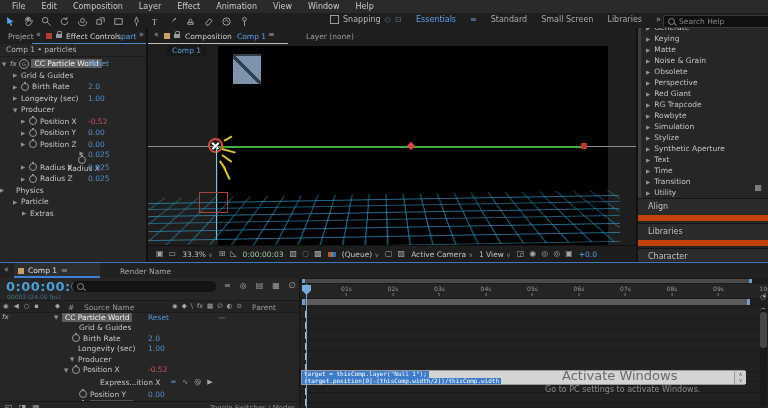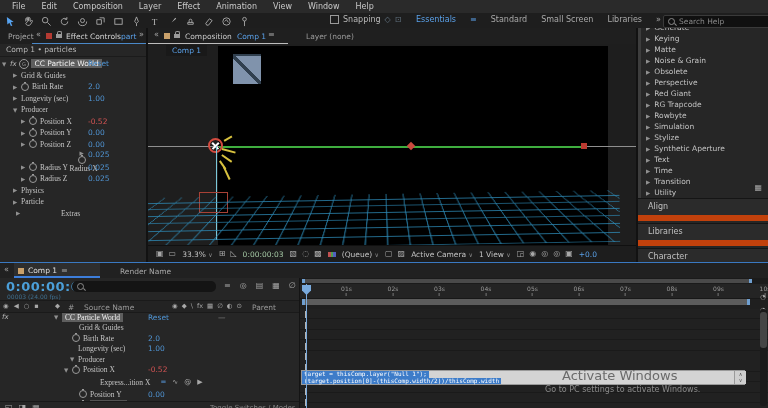--- a/index.html
+++ b/index.html
@@ -36,21 +36,21 @@
   .locky{display:inline-block;width:6px;height:4px;background:#9a9a9a;position:relative;margin-top:3px;}
   .locky::before{content:'';position:absolute;left:1px;top:-3px;width:3px;height:3px;border:1px solid #9a9a9a;border-bottom:none;border-radius:2px 2px 0 0;}
   .underline{position:absolute;height:1px;background:#4a88c8;bottom:0;}
   
   .ec-crumb{position:absolute;left:0;top:16px;right:0;height:12px;background:#262626;border-bottom:1px solid #1b1b1b;line-height:12px;padding-left:6px;color:#b8b8b8;}
   .ec-rows{position:absolute;left:0;top:30px;right:0;}
   .row{height:11.5px;position:relative;display:flex;align-items:center;box-sizing:border-box;}
   .tw{font-size:5.5px;color:#909090;width:8px;flex:none;}
   .sw{width:6px;height:6px;border:1px solid #9a9a9a;border-radius:50%;position:relative;margin-right:3px;flex:none;}
   .sw::before{content:'';position:absolute;left:2px;top:-2px;width:2px;height:1px;background:#9a9a9a;}
-  .lbl{color:#c5c5c5;white-space:nowrap;font-family:Liberation Serif, serif;}
+  .lbl{color:#c5c5c5;white-space:nowrap;}
   .val{position:absolute;left:88px;color:#4f93d2;}
   .val.red{color:#d25353;}
   .fxbadge{font-style:italic;color:#b9b9b9;font-size:7px;}
   .fxcirc{display:inline-block;width:8px;height:8px;border:1px solid #9a9a9a;border-radius:50%;font-size:5px;color:#9a9a9a;text-align:center;line-height:8px;}
   .namebox{background:#5e5e5e;color:#f1f1f1;padding:0 3px;white-space:nowrap;}
   .namebox.z{background:#535353;}
   
   .vcontent{position:absolute;left:0;top:16px;right:0;height:202px;background:#1e1e1e;overflow:hidden;}
   .vcrumb{position:absolute;left:18px;top:1px;height:11px;line-height:11px;background:#191919;color:#5aa0e8;padding:0 6px;}
   .compblack{position:absolute;left:70px;top:2px;width:390px;height:200px;background:#000;}
@@ -333,35 +333,35 @@
             <span class="val">0.025</span>
           </div>
 
           <div class="row" style="padding-left: 21px;">
             <span class="tw">▶</span>
             <span class="sw"></span>
             <span class="lbl">Radius Z</span>
             <span class="val">0.025</span>
           </div>
 
+          <div class="row" style=" gap: 8px;">
+            <span class="tw">▶</span>
+
+            <span class="lbl">Physics</span>
+            <span class="val"></span>
+          </div>
+
           <div class="row" style="padding-left: 13px;">
             <span class="tw">▶</span>
 
-            <span class="lbl">Physics</span>
-            <span class="val"></span>
-          </div>
-
-          <div class="row" style="padding-left: 13px;">
-            <span class="tw">▶</span>
-
             <span class="lbl">Particle</span>
             <span class="val"></span>
           </div>
 
-          <div class="row" style="padding-left: 16px; gap: 37px;">
+          <div class="row" style="padding-left: 22px;">
             <span class="tw">▶</span>
 
             <span class="lbl">Extras</span>
             <span class="val"></span>
           </div>
         </div>
     </div>
   </div>
 
   <div class="panel-viewer">

